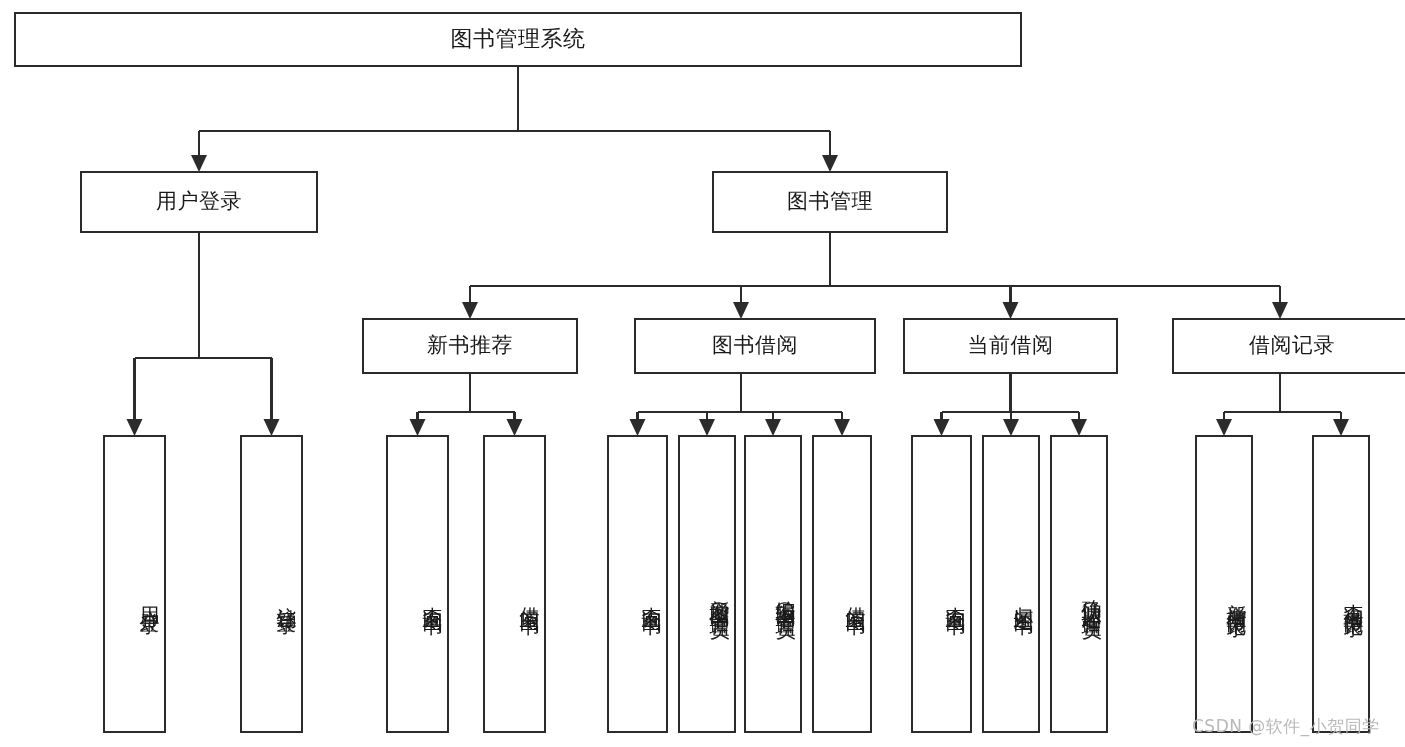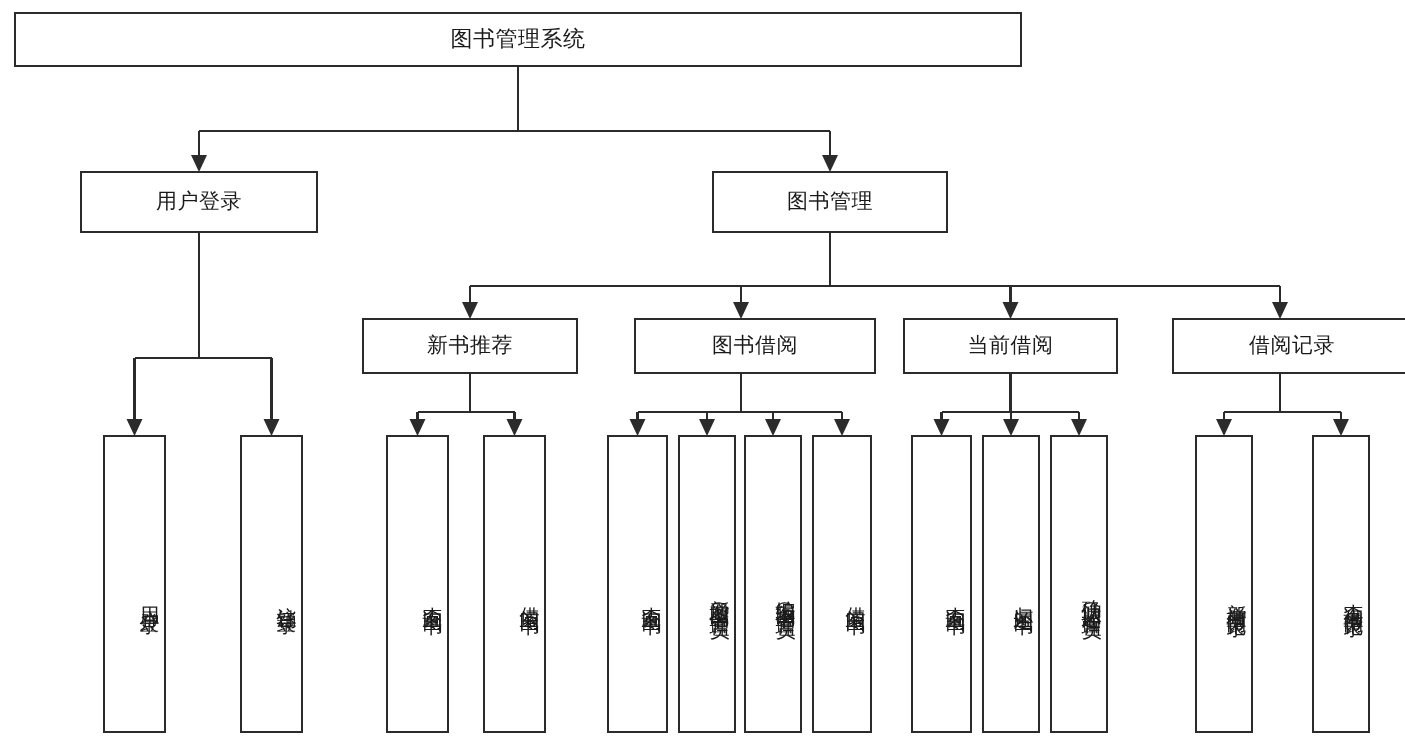--- a/index.html
+++ b/index.html
@@ -180,13 +180,14 @@
       <div class="node vertical" style="left: 1050px; top: 435px; width: 58px; height: 298px;">
         <span class="vtext">确认归还（管理员）</span>
       </div>
       <div class="node vertical" style="left: 1195px; top: 435px; width: 58px; height: 298px;">
         <span class="vtext">新增借阅记录</span>
       </div>
       <div class="node vertical" style="left: 1312px; top: 435px; width: 58px; height: 298px;">
         <span class="vtext">查询借阅记录</span>
       </div>
     </div>
+  <div class="watermark" style="left: 1192px; top: 715px; color: rgb(185, 185, 185);">CSDN @软件_小贺同学</div>
 </div>
 
 </body></html>

